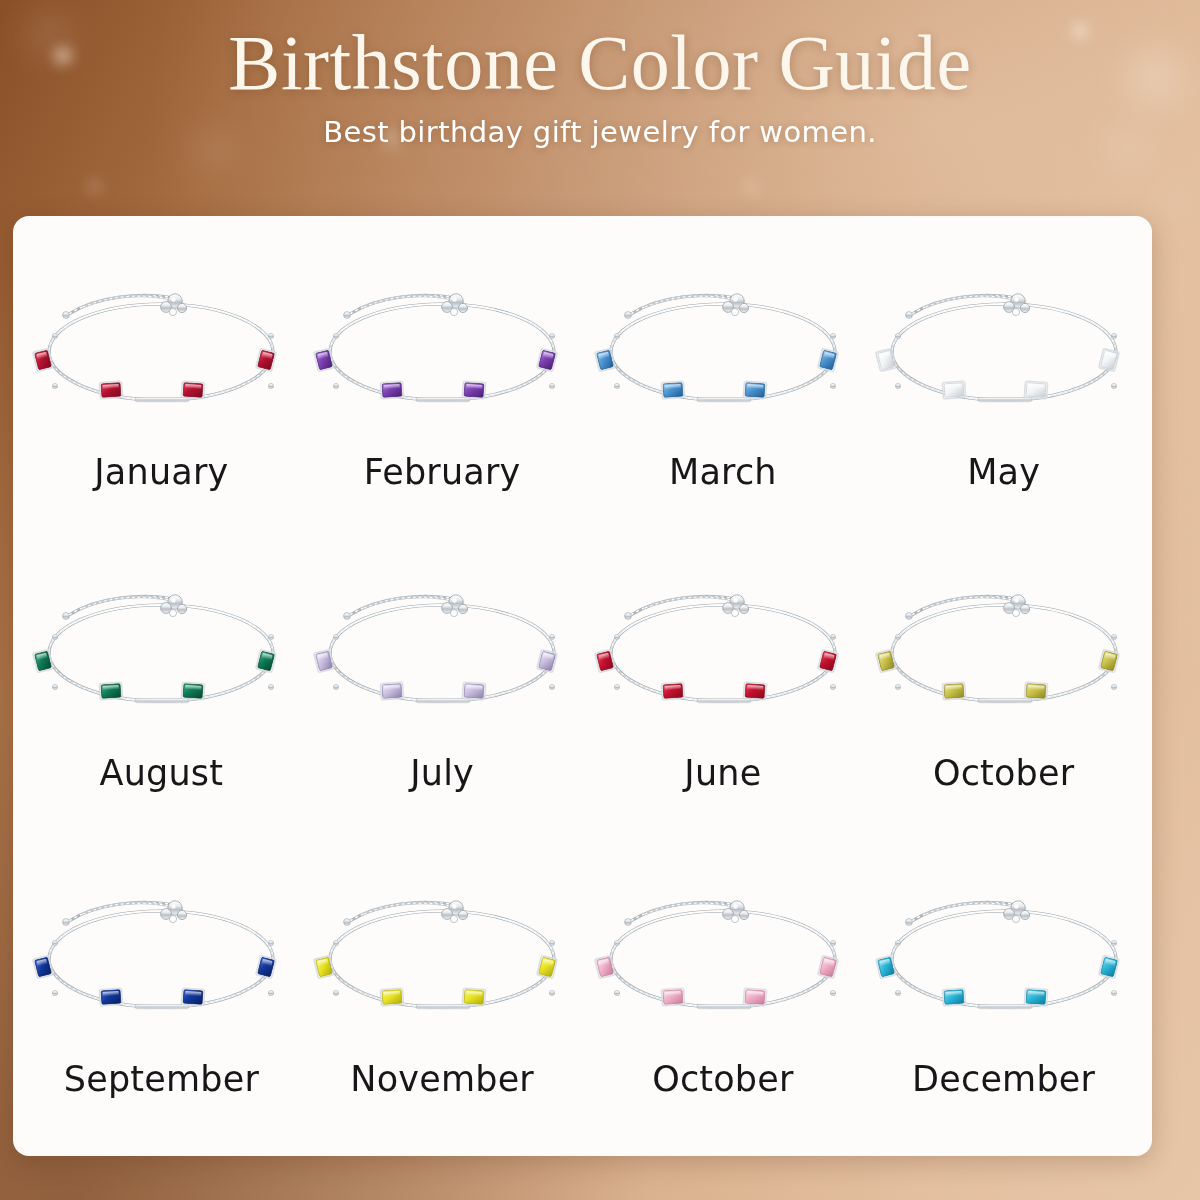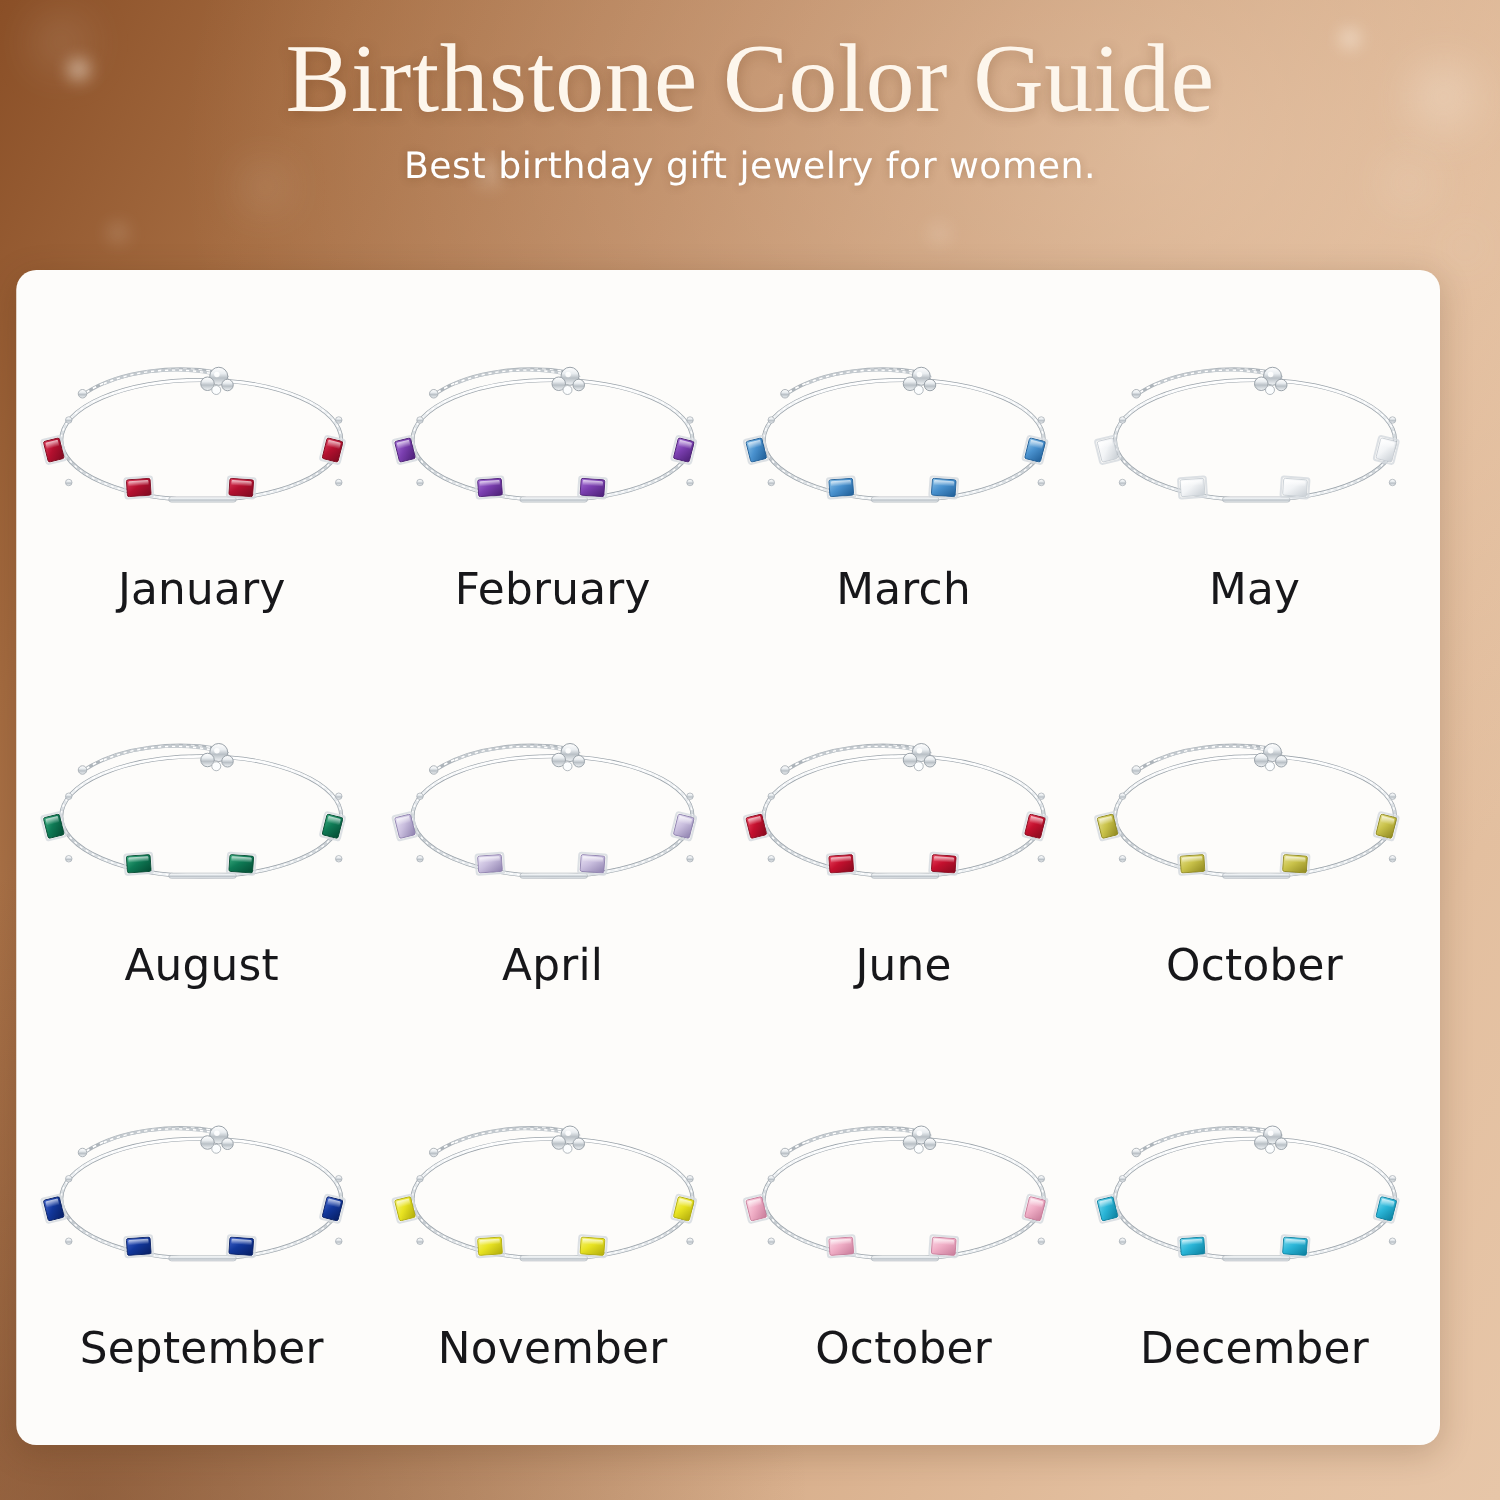--- a/index.html
+++ b/index.html
@@ -486,21 +486,21 @@
                 <rect x="-6.5" y="-8.5" width="13" height="17" rx="1.4" fill="url(#s5)" stroke="#8d80ad" stroke-width=".7"></rect>
                 <rect x="-5.1" y="-7.3" width="10.2" height="5.44" rx="1" fill="url(#h5)" opacity=".75"></rect>
                 <rect x="-8.1" y="-9.9" width="16.2" height="19.8" rx="2" fill="none" stroke="#d6dbdf" stroke-width="1.6" opacity=".85"></rect>
               </g>
               <circle cx="30" cy="62" r="2.6" fill="url(#g5)" stroke="#a7aeb4" stroke-width=".6"></circle>
               <circle cx="246" cy="62" r="2.6" fill="url(#g5)" stroke="#a7aeb4" stroke-width=".6"></circle>
               <circle cx="30" cy="112" r="2.6" fill="url(#g5)" stroke="#a7aeb4" stroke-width=".6"></circle>
               <circle cx="246" cy="112" r="2.6" fill="url(#g5)" stroke="#a7aeb4" stroke-width=".6"></circle>
             </svg>
           </div>
-          <div class="month">April</div>
+          <div class="month">July</div>
         </div>
         <div class="cell">
           <div class="bracelet-wrap">
             <svg class="bracelet-svg" viewBox="0 0 272 150" xmlns="http://www.w3.org/2000/svg">
               <defs>
                 <linearGradient id="g6" x1="0" y1="0" x2="0" y2="1">
                   <stop offset="0%" stop-color="#ffffff"></stop>
                   <stop offset="35%" stop-color="#e9edf0"></stop>
                   <stop offset="60%" stop-color="#b9c0c6"></stop>
                   <stop offset="100%" stop-color="#f2f5f7"></stop>

